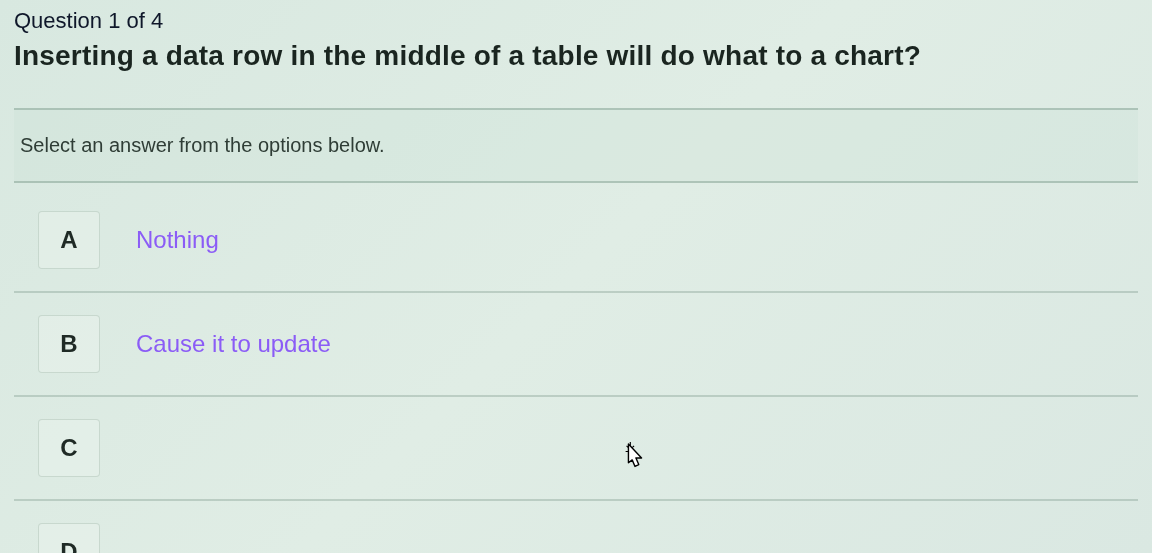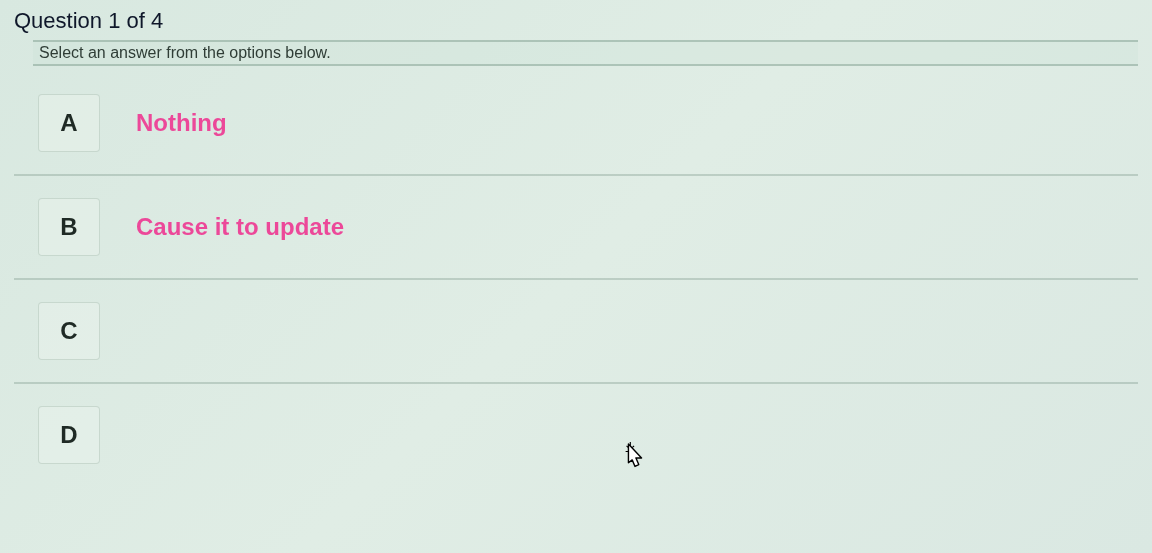--- a/index.html
+++ b/index.html
@@ -28,26 +28,25 @@
     .question-text {
       font-size: 28px;
       font-weight: 700;
       color: #1a2520;
       margin-bottom: 36px;
       letter-spacing: 0.2px;
     }
     .instruction-bar {
       border-top: 2px solid rgba(120, 150, 135, 0.45);
       border-bottom: 2px solid rgba(120, 150, 135, 0.45);
-      padding: 2px 6px;
-      font-size: 16px;
+      padding: 24px 6px;
+      font-size: 20px;
       color: #2f3d36;
       font-weight: 400;
       background: rgba(200, 225, 212, 0.25);
-      margin-left: 19px;
     }
     .options {
       display: flex;
       flex-direction: column;
     }
     .option-row {
       display: flex;
       align-items: center;
       border-bottom: 2px solid rgba(120, 150, 135, 0.35);
       padding: 22px 6px 22px 6px;
@@ -68,39 +67,40 @@
       justify-content: center;
       font-size: 24px;
       font-weight: 700;
       color: #1f2a25;
       margin-left: 18px;
       margin-right: 36px;
       flex-shrink: 0;
     }
     .option-text {
       font-size: 24px;
-      color: #ec4899;
-      font-weight: 700;
+      color: #8b5cf6;
+      font-weight: 400;
     }
     .cursor {
       position: absolute;
       left: 620px;
       top: 440px;
       pointer-events: none;
     }
     .cursor svg {
       width: 30px;
       height: 36px;
     }
   </style>
 </head>
 <body>
 
 <div class="container">
   <div class="question-number">Question 1 of 4</div>
+  <div class="question-text">Inserting a data row in the middle of a table will do what to a chart?</div>
 
   <div class="instruction-bar">Select an answer from the options below.</div>
 
   <div class="options">
     <div class="option-row">
       <div class="option-letter">A</div>
       <div class="option-text">Nothing</div>
     </div>
     <div class="option-row">
       <div class="option-letter">B</div>

